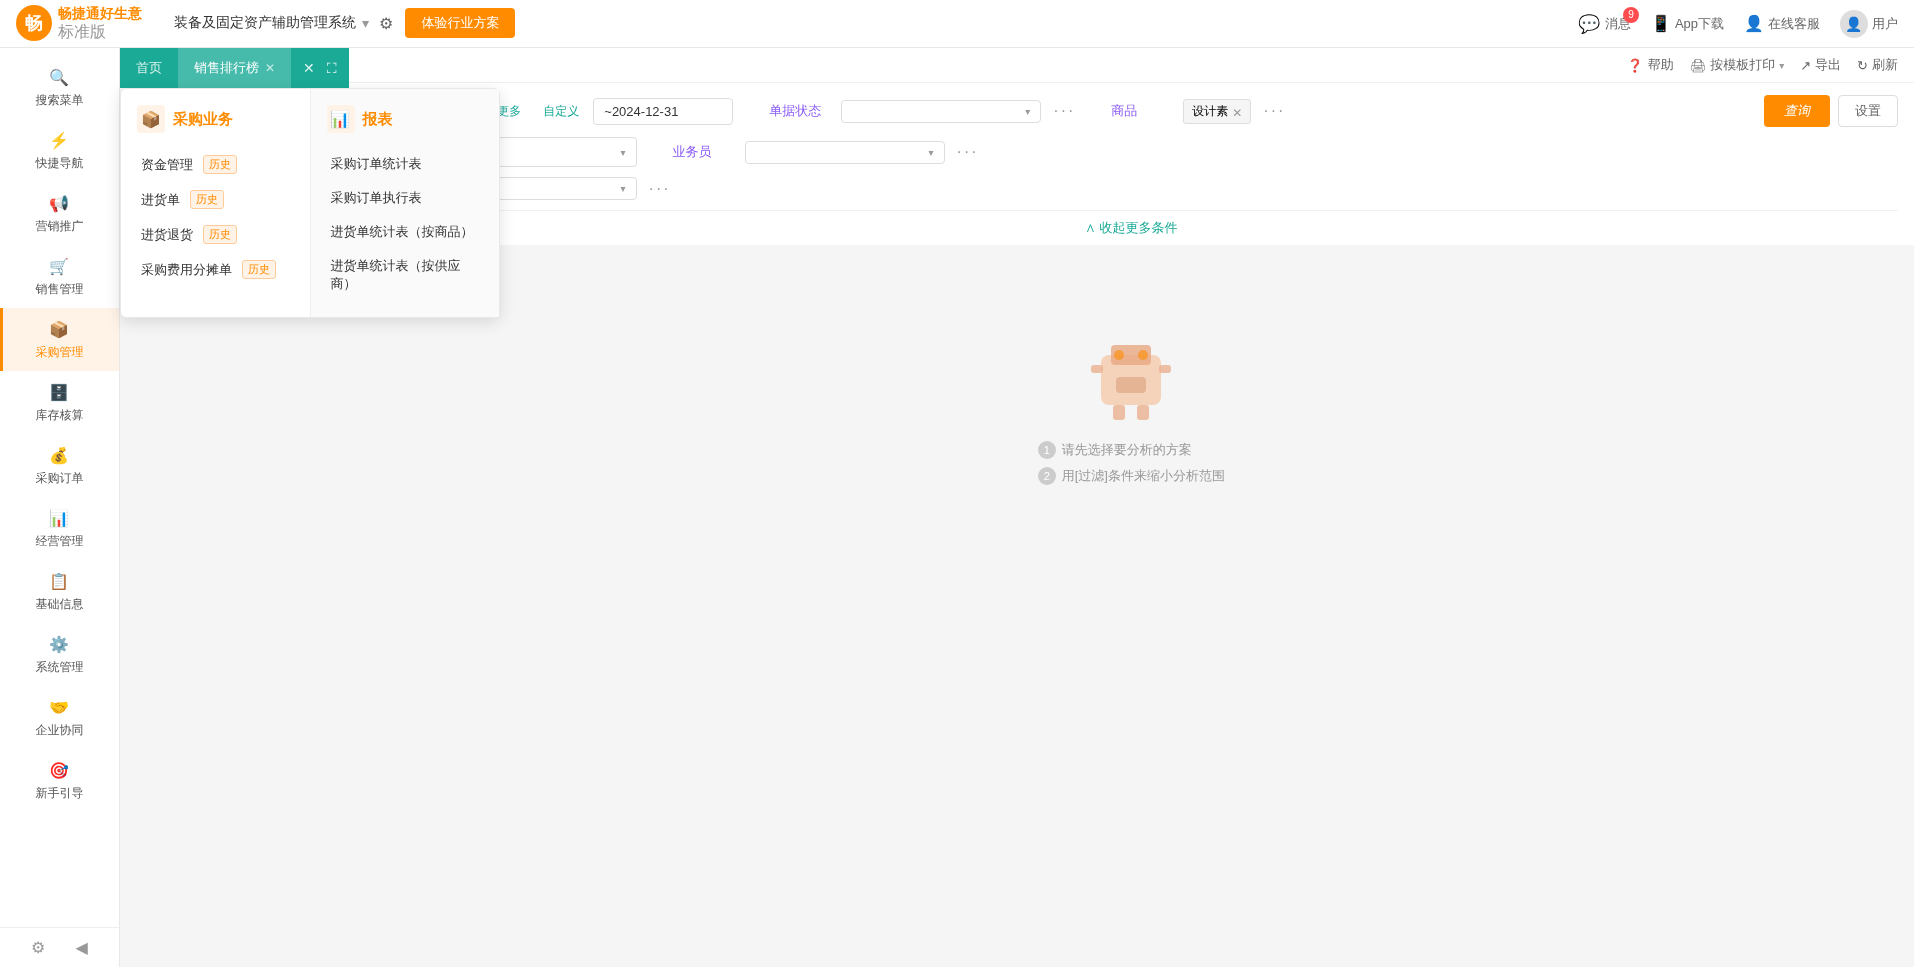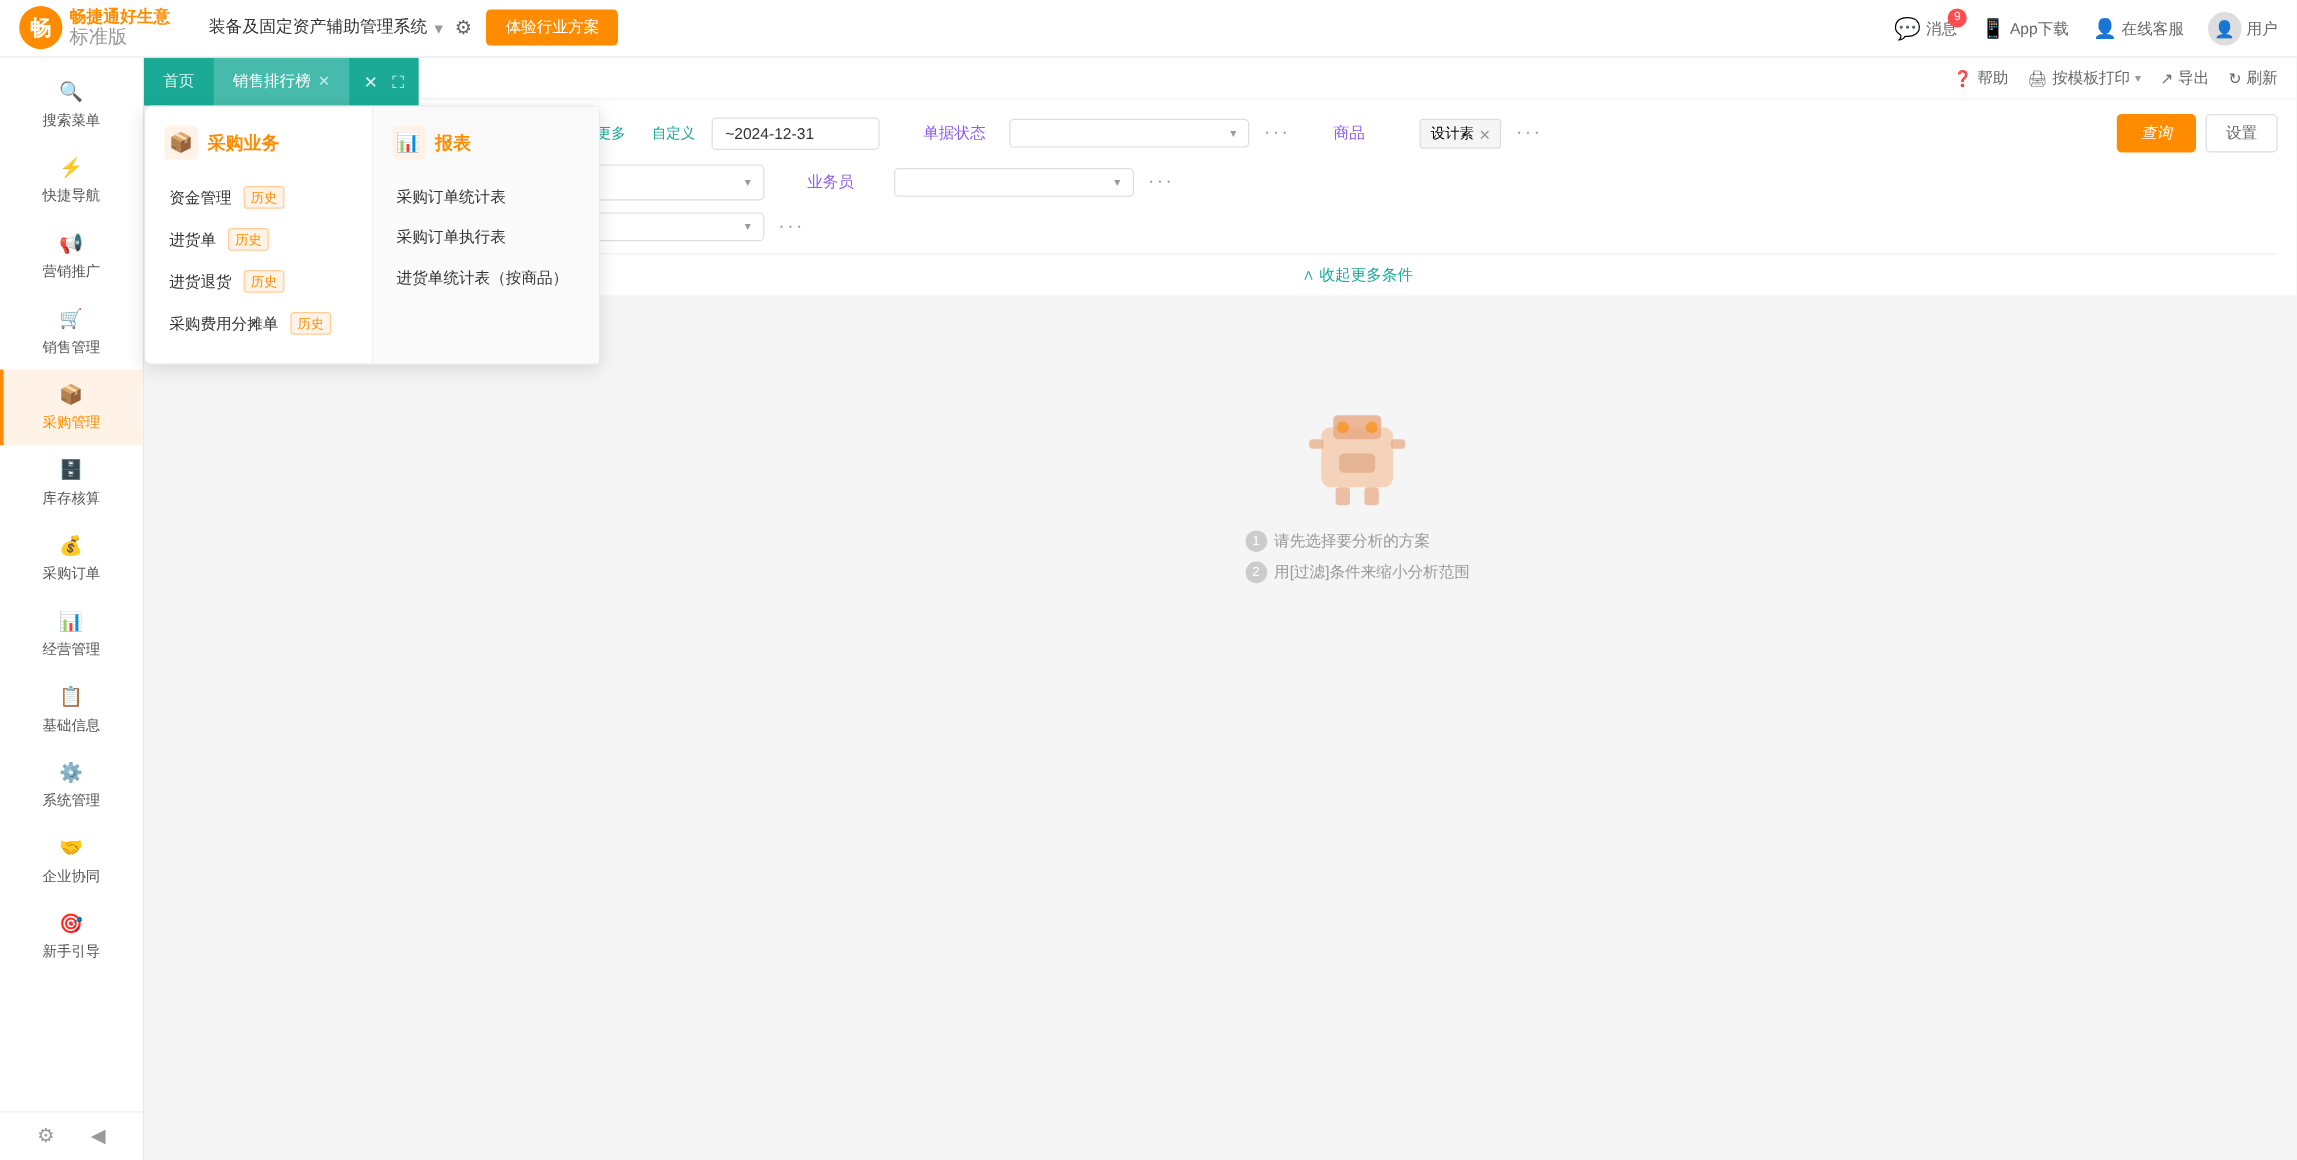--- a/index.html
+++ b/index.html
@@ -680,14 +680,17 @@
     </div>
     <div class="menu-item-row">
       <span>采购订单统计表</span>
     </div>
     <div class="menu-item-row">
       <span>采购订单执行表</span>
     </div>
     <div class="menu-item-row">
       <span>进货单统计表（按商品）</span>
     </div>
+    <div class="menu-item-row">
+      <span>进货单统计表（按供应商）</span>
+    </div>
   </div>
 </div>
 
 </body></html>

